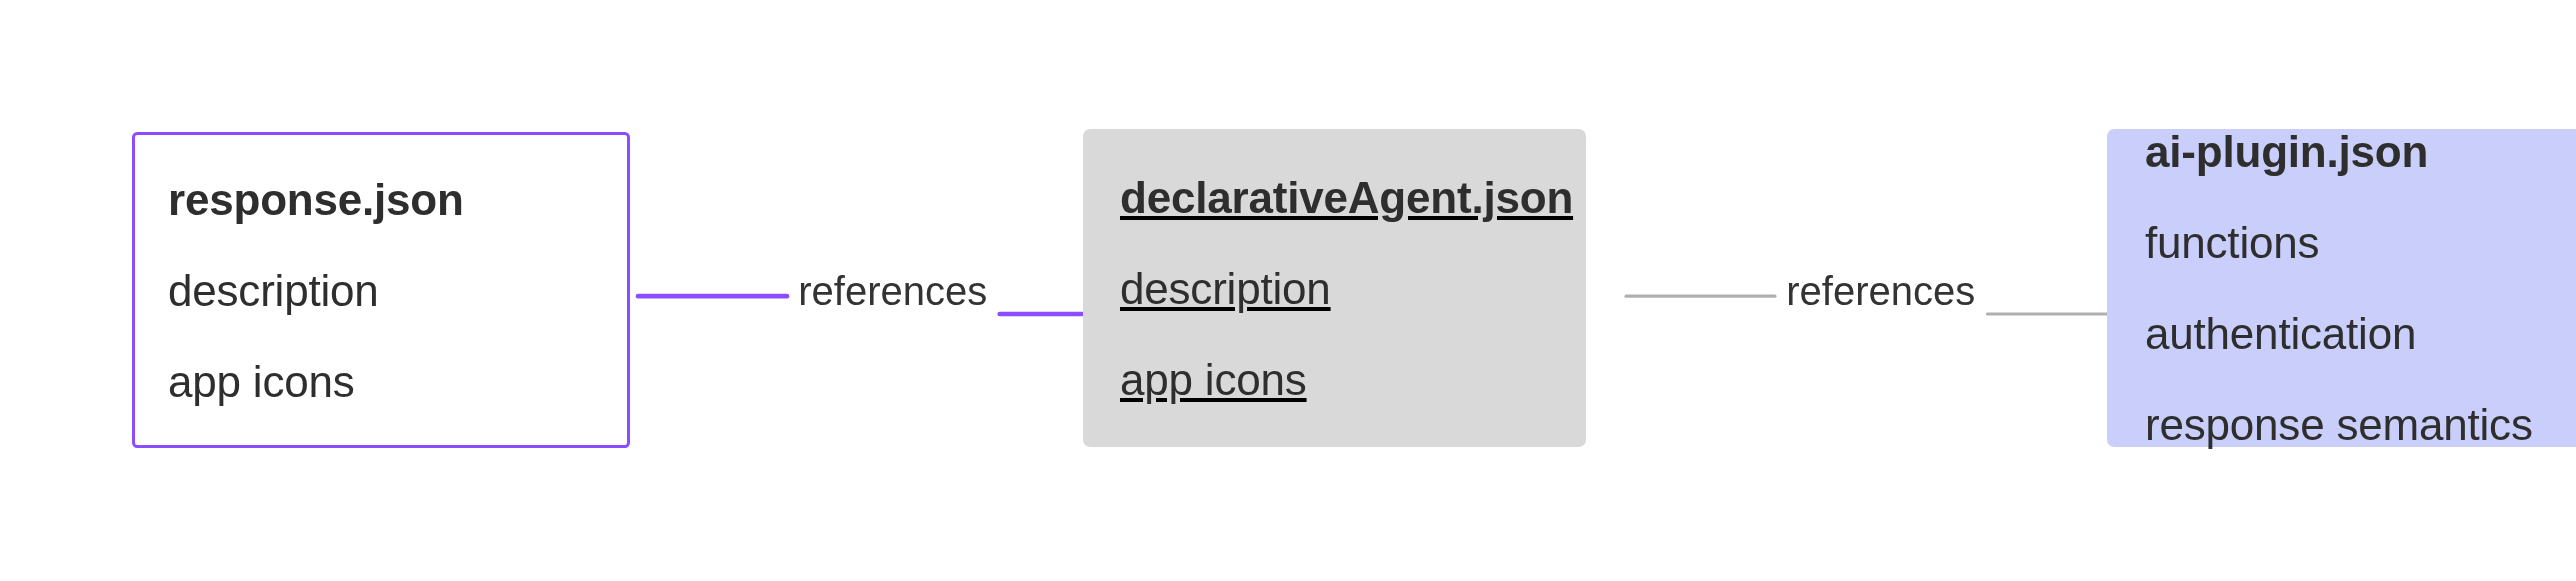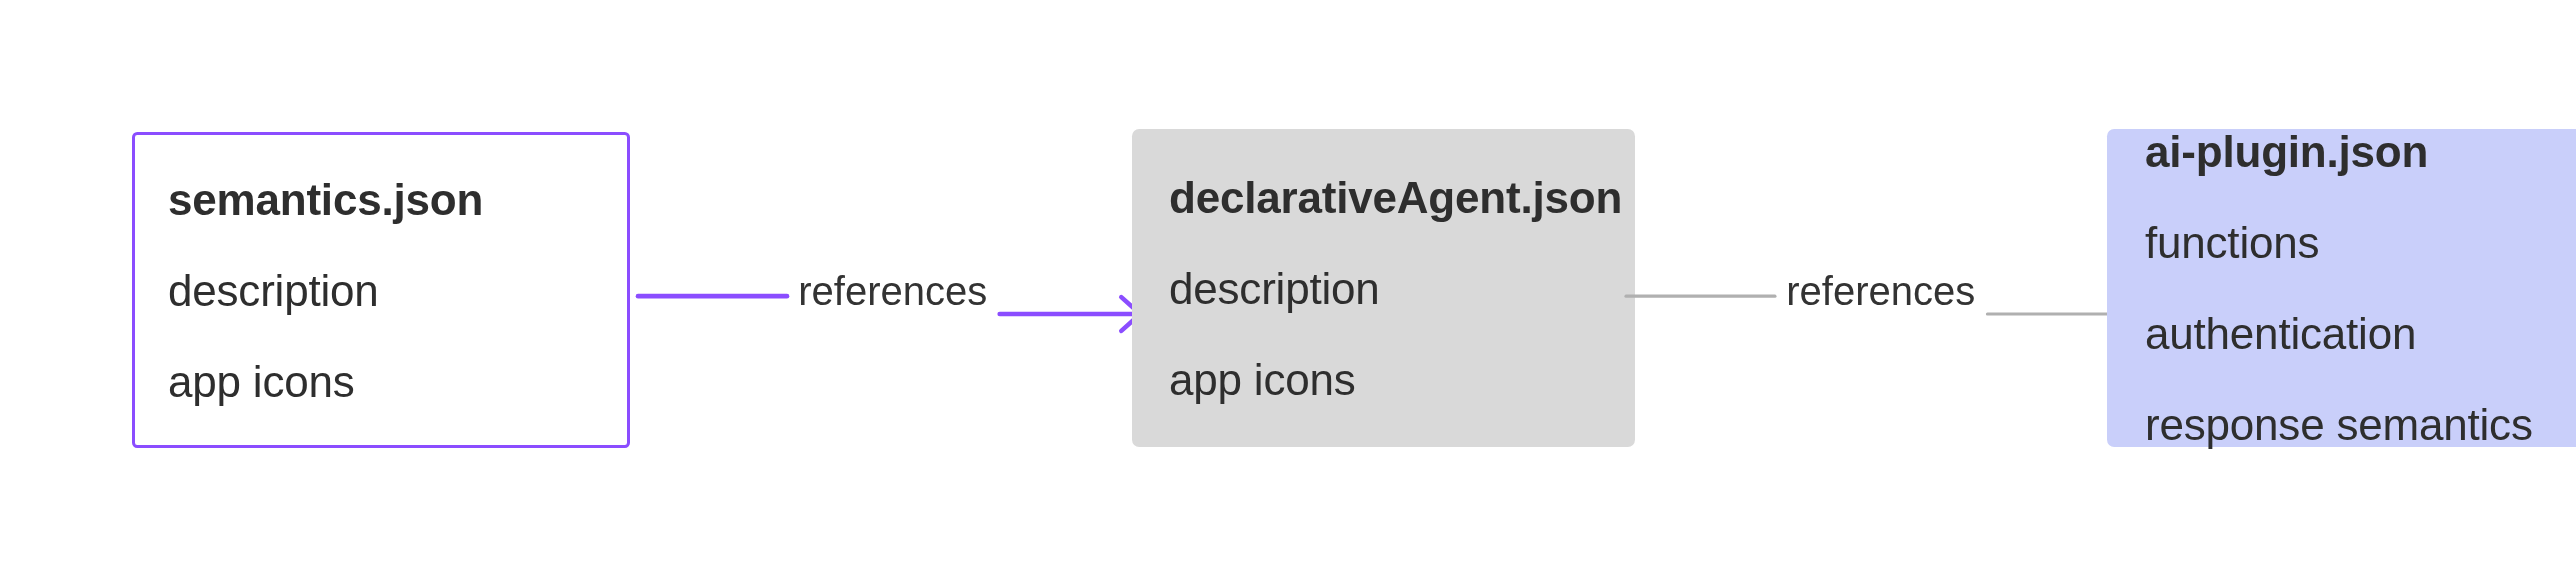--- a/index.html
+++ b/index.html
@@ -54,26 +54,27 @@
     width: 498px;
     height: 316px;
     background: #ffffff;
     border: 3.1px solid #8b4dff;
     border-radius: 5.2px;
     padding-left: 33px;
   }
 
   
   #node-declarative-agent {
-    left: 1132px;
+    left: 1083px;
     top: 129px;
     width: 503px;
     height: 318px;
     background: #d9d9d9;
     padding-left: 37px;
+    text-decoration: underline;
   }
 
   
   #node-ai-plugin {
     left: 2107px;
     top: 129px;
     width: 500px;
     height: 318px;
     background: #c9cffa;
     padding-left: 38px;
@@ -109,21 +110,21 @@
   #edge-1 { left: 630px; width: 485px; }
   #edge-2 { left: 1618px; width: 489px; }
 </style>
 </head>
 <body>
 
 <div id="diagram">
 
   <div id="node-manifest" class="node">
     <div class="lines">
-      <span class="line head">semantics.json</span>
+      <span class="line head">response.json</span>
       <span class="line">description</span>
       <span class="line">app icons</span>
     </div>
   </div>
 
   <div id="edge-1" class="edge">
     <div class="seg">
       <svg width="149" height="10.3" viewBox="0 0 290 20">
         <line x1="0" y1="10" x2="290" y2="10" stroke="#8b4dff" stroke-width="9" stroke-linecap="round"></line>
       </svg>

